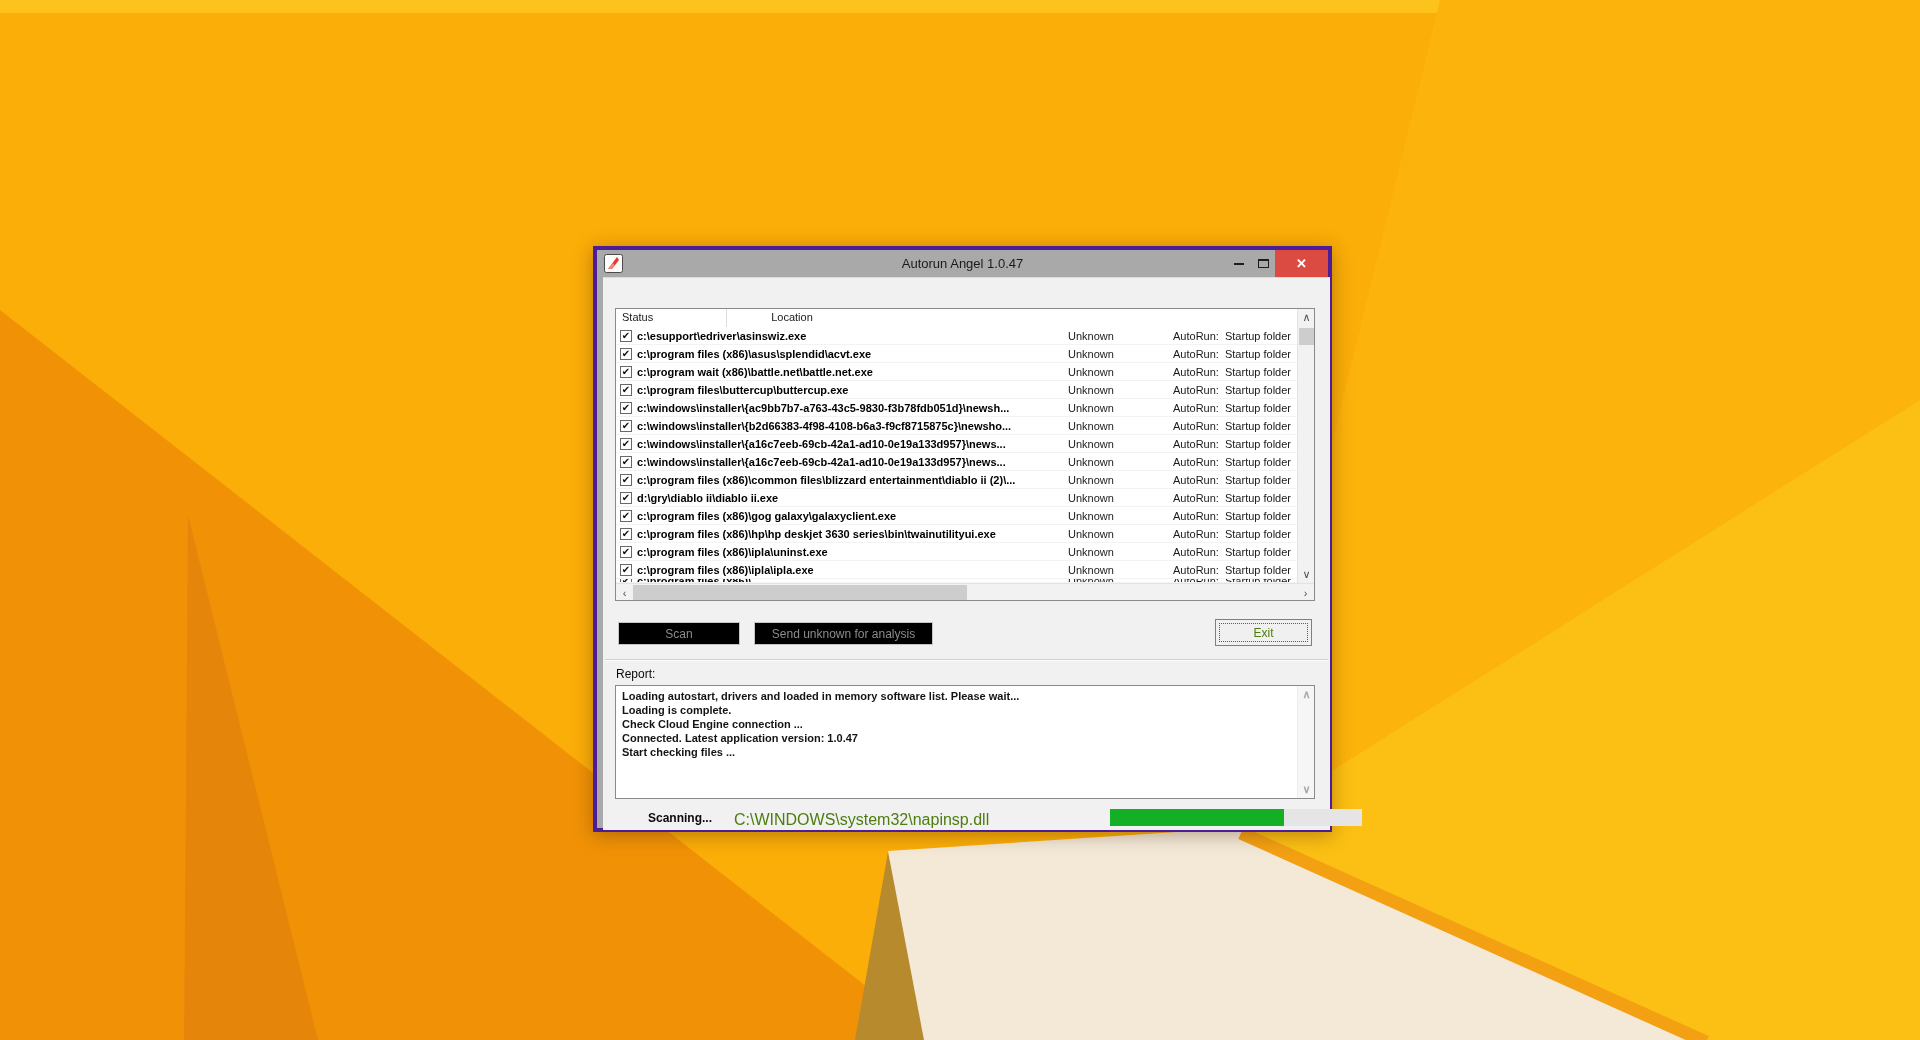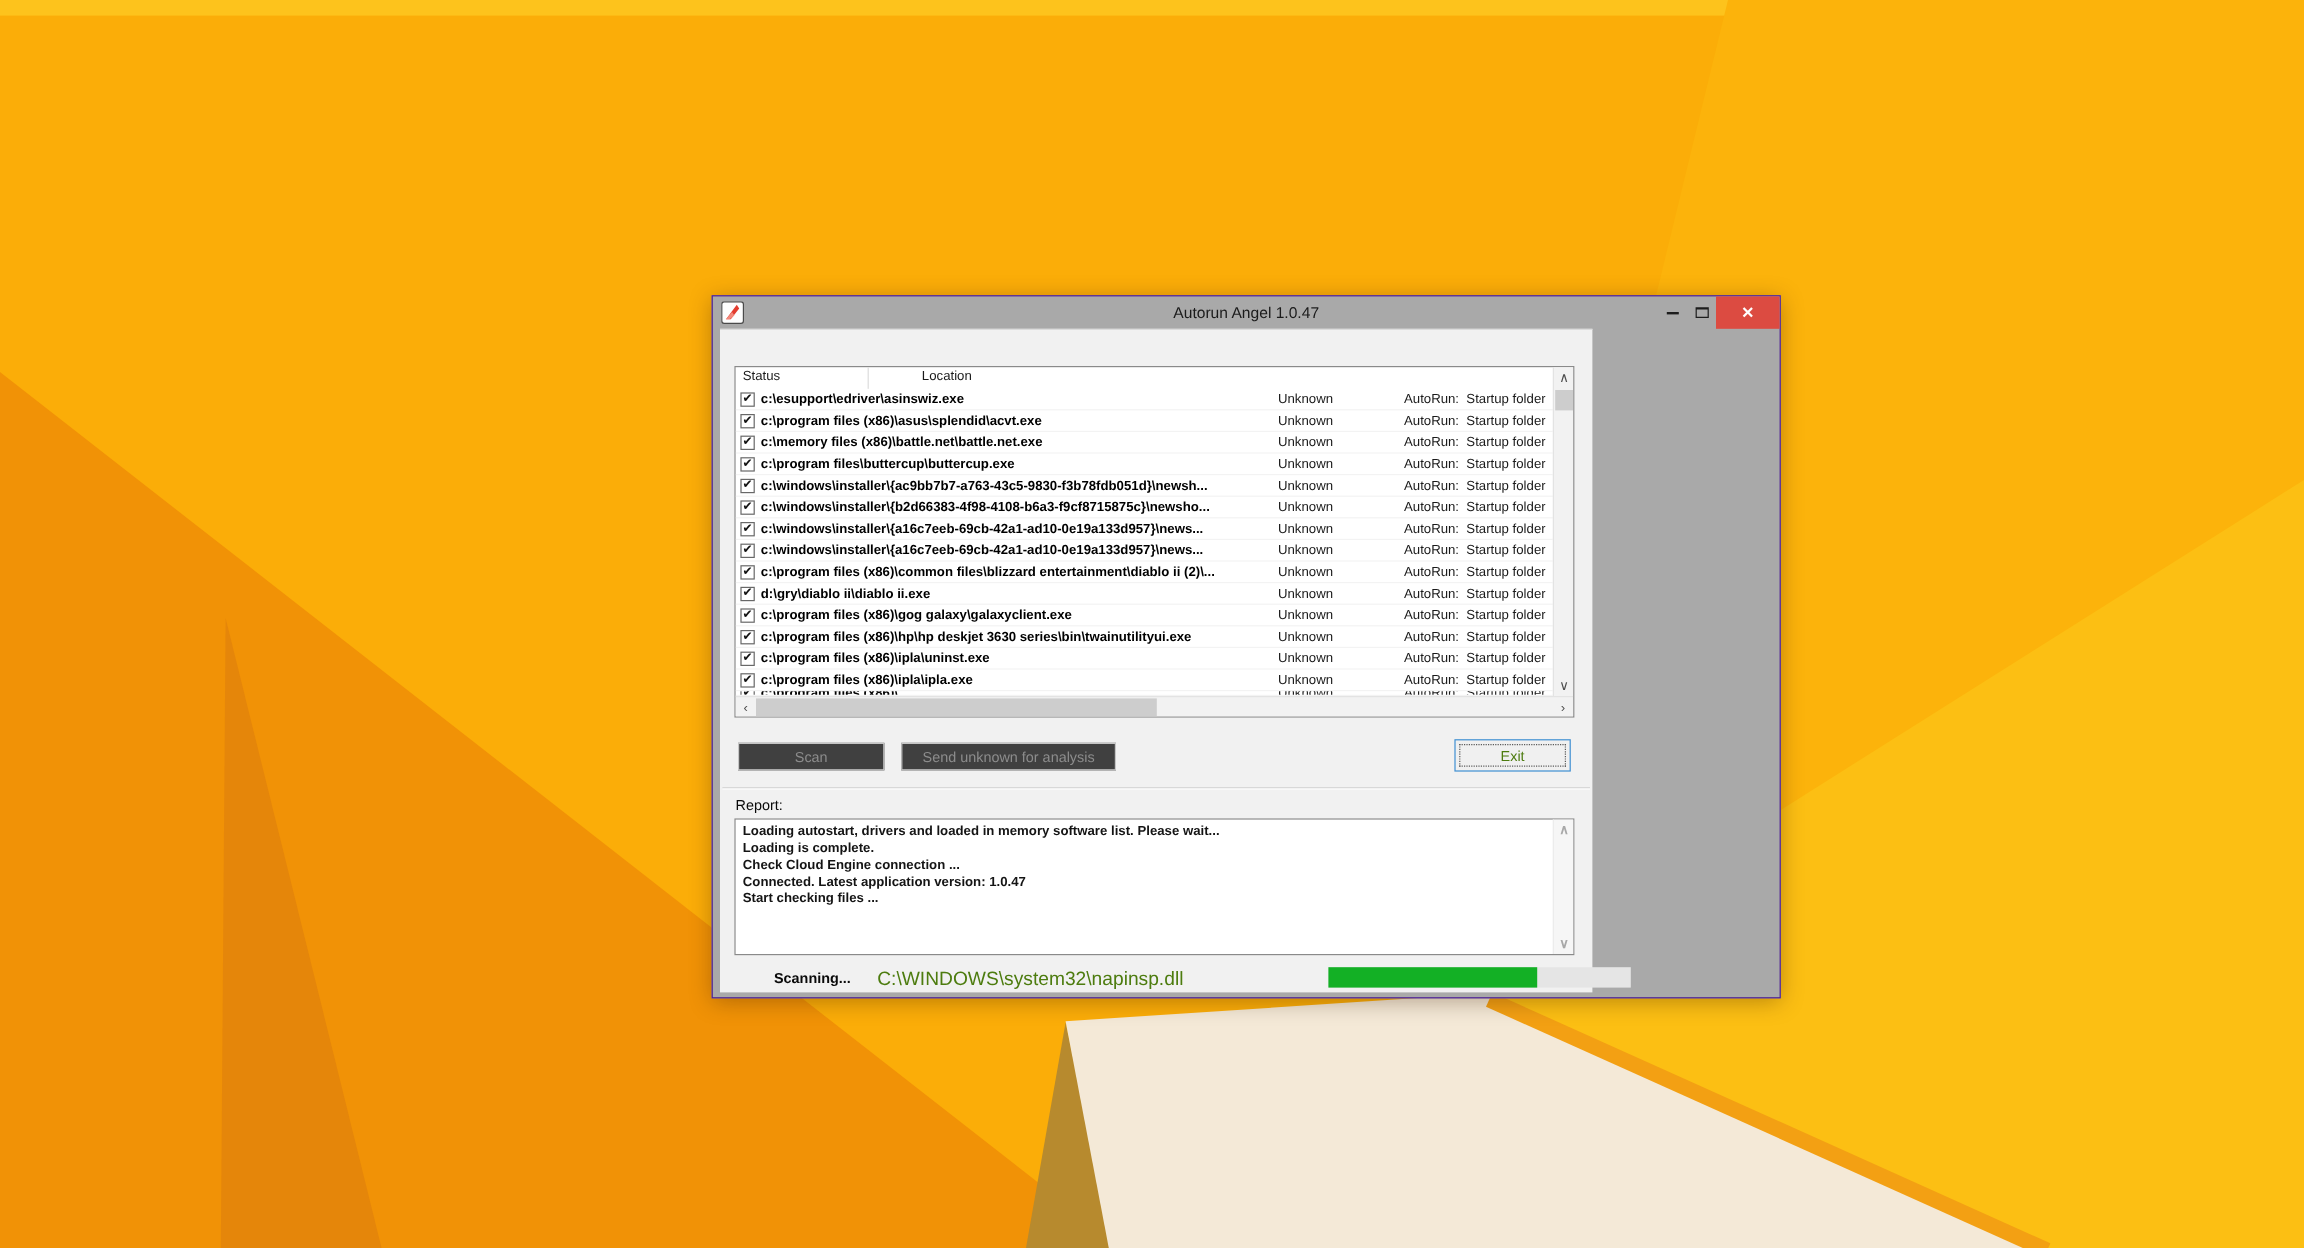--- a/index.html
+++ b/index.html
@@ -3,22 +3,22 @@
 <meta charset="utf-8">
 <style>
   * { margin:0; padding:0; box-sizing:border-box; }
   html,body { width:1920px; height:1040px; overflow:hidden; font-family:"Liberation Sans", sans-serif; }
   .abs { position:absolute; }
 
   
   #desktop { position:absolute; left:0; top:0; width:1920px; height:1040px; }
 
   
-  .window { position:absolute; left:593px; top:246px; width:891px; height:586px;
-            background:#a9a9a9; border:1px solid #4c1d95;
+  .window { position:absolute; left:593px; top:246px; width:739px; height:586px;
+            background:#a9a9a9; border:4px solid #4c1d95;
             box-shadow:0 3px 18px rgba(60,30,0,.35); }
   .titlebar { position:absolute; left:0; top:0; right:0; height:27px; }
   .title { text-align:center; line-height:27px; font-size:13px; color:#1b1b1b; }
   .win-icon { position:absolute; left:7px; top:4px; width:19px; height:19px; }
   .win-btns { position:absolute; right:0; top:0; height:27px; display:flex; }
   .cap-btn { display:flex; align-items:center; justify-content:center; height:27px; cursor:default; }
   .btn-min, .btn-max { width:24px; color:#1d1d1d; }
   .glyph-min { width:10px; height:2px; background:#1d1d1d; }
   .glyph-max { width:11px; height:9px; border:1px solid #1d1d1d; border-top:2px solid #1d1d1d; background:transparent; }
   .btn-close { width:53px; background:#dc4b41; color:#fff; font-size:13px; font-weight:bold; }
@@ -50,21 +50,21 @@
             font-size:11px; color:#4d4d4d; }
   .v-up { top:0; } .v-down { bottom:0; }
   .h-left { left:0; } .h-right { right:0; }
   .v-thumb { position:absolute; left:1px; top:19px; width:15px; height:17px; background:#cdcdcd; }
   .h-thumb { position:absolute; top:1px; left:17px; width:334px; height:15px; background:#cdcdcd; }
   .report-sb { position:absolute; right:0; top:0; width:17px; height:112px; background:#f6f6f6; border-left:1px solid #ececec; }
   .report-sb .sb-btn { color:#a8a8a8; }
 
   
   .btn { position:absolute; font-size:12px; display:flex; align-items:center; justify-content:center; }
-  .btn-disabled { background:#404040; border:1px solid #c5c5c5; color:#8c8c8c; }
+  .btn-disabled { background:#000000; border:1px solid #c5c5c5; color:#8c8c8c; }
   #scan-btn { left:15px; top:344px; width:122px; height:23px; }
   #send-btn { left:151px; top:344px; width:179px; height:23px; }
   #exit-btn { left:612px; top:341px; width:97px; height:27px;
               background:#f0f0f0; border:1px solid #3f8fd2; color:#4d7c0f; position:absolute; }
   #exit-btn::after { content:""; position:absolute; left:3px; top:3px; right:3px; bottom:3px;
                      border:1px dotted #5a5a5a; }
 
   .separator { position:absolute; left:2px; right:2px; top:381px; height:2px;
                border-top:1px solid #d2d2d2; border-bottom:1px solid #fcfcfc; }
 
@@ -137,21 +137,21 @@
 
   <div class="row">
     <div class="cb">✔</div>
     <div class="c-file">c:\program files (x86)\asus\splendid\acvt.exe</div>
     <div class="c-status">Unknown</div>
     <div class="c-loc">AutoRun:  Startup folder</div>
   </div>
 
   <div class="row">
     <div class="cb">✔</div>
-    <div class="c-file">c:\memory files (x86)\battle.net\battle.net.exe</div>
+    <div class="c-file">c:\program wait (x86)\battle.net\battle.net.exe</div>
     <div class="c-status">Unknown</div>
     <div class="c-loc">AutoRun:  Startup folder</div>
   </div>
 
   <div class="row">
     <div class="cb">✔</div>
     <div class="c-file">c:\program files\buttercup\buttercup.exe</div>
     <div class="c-status">Unknown</div>
     <div class="c-loc">AutoRun:  Startup folder</div>
   </div>

